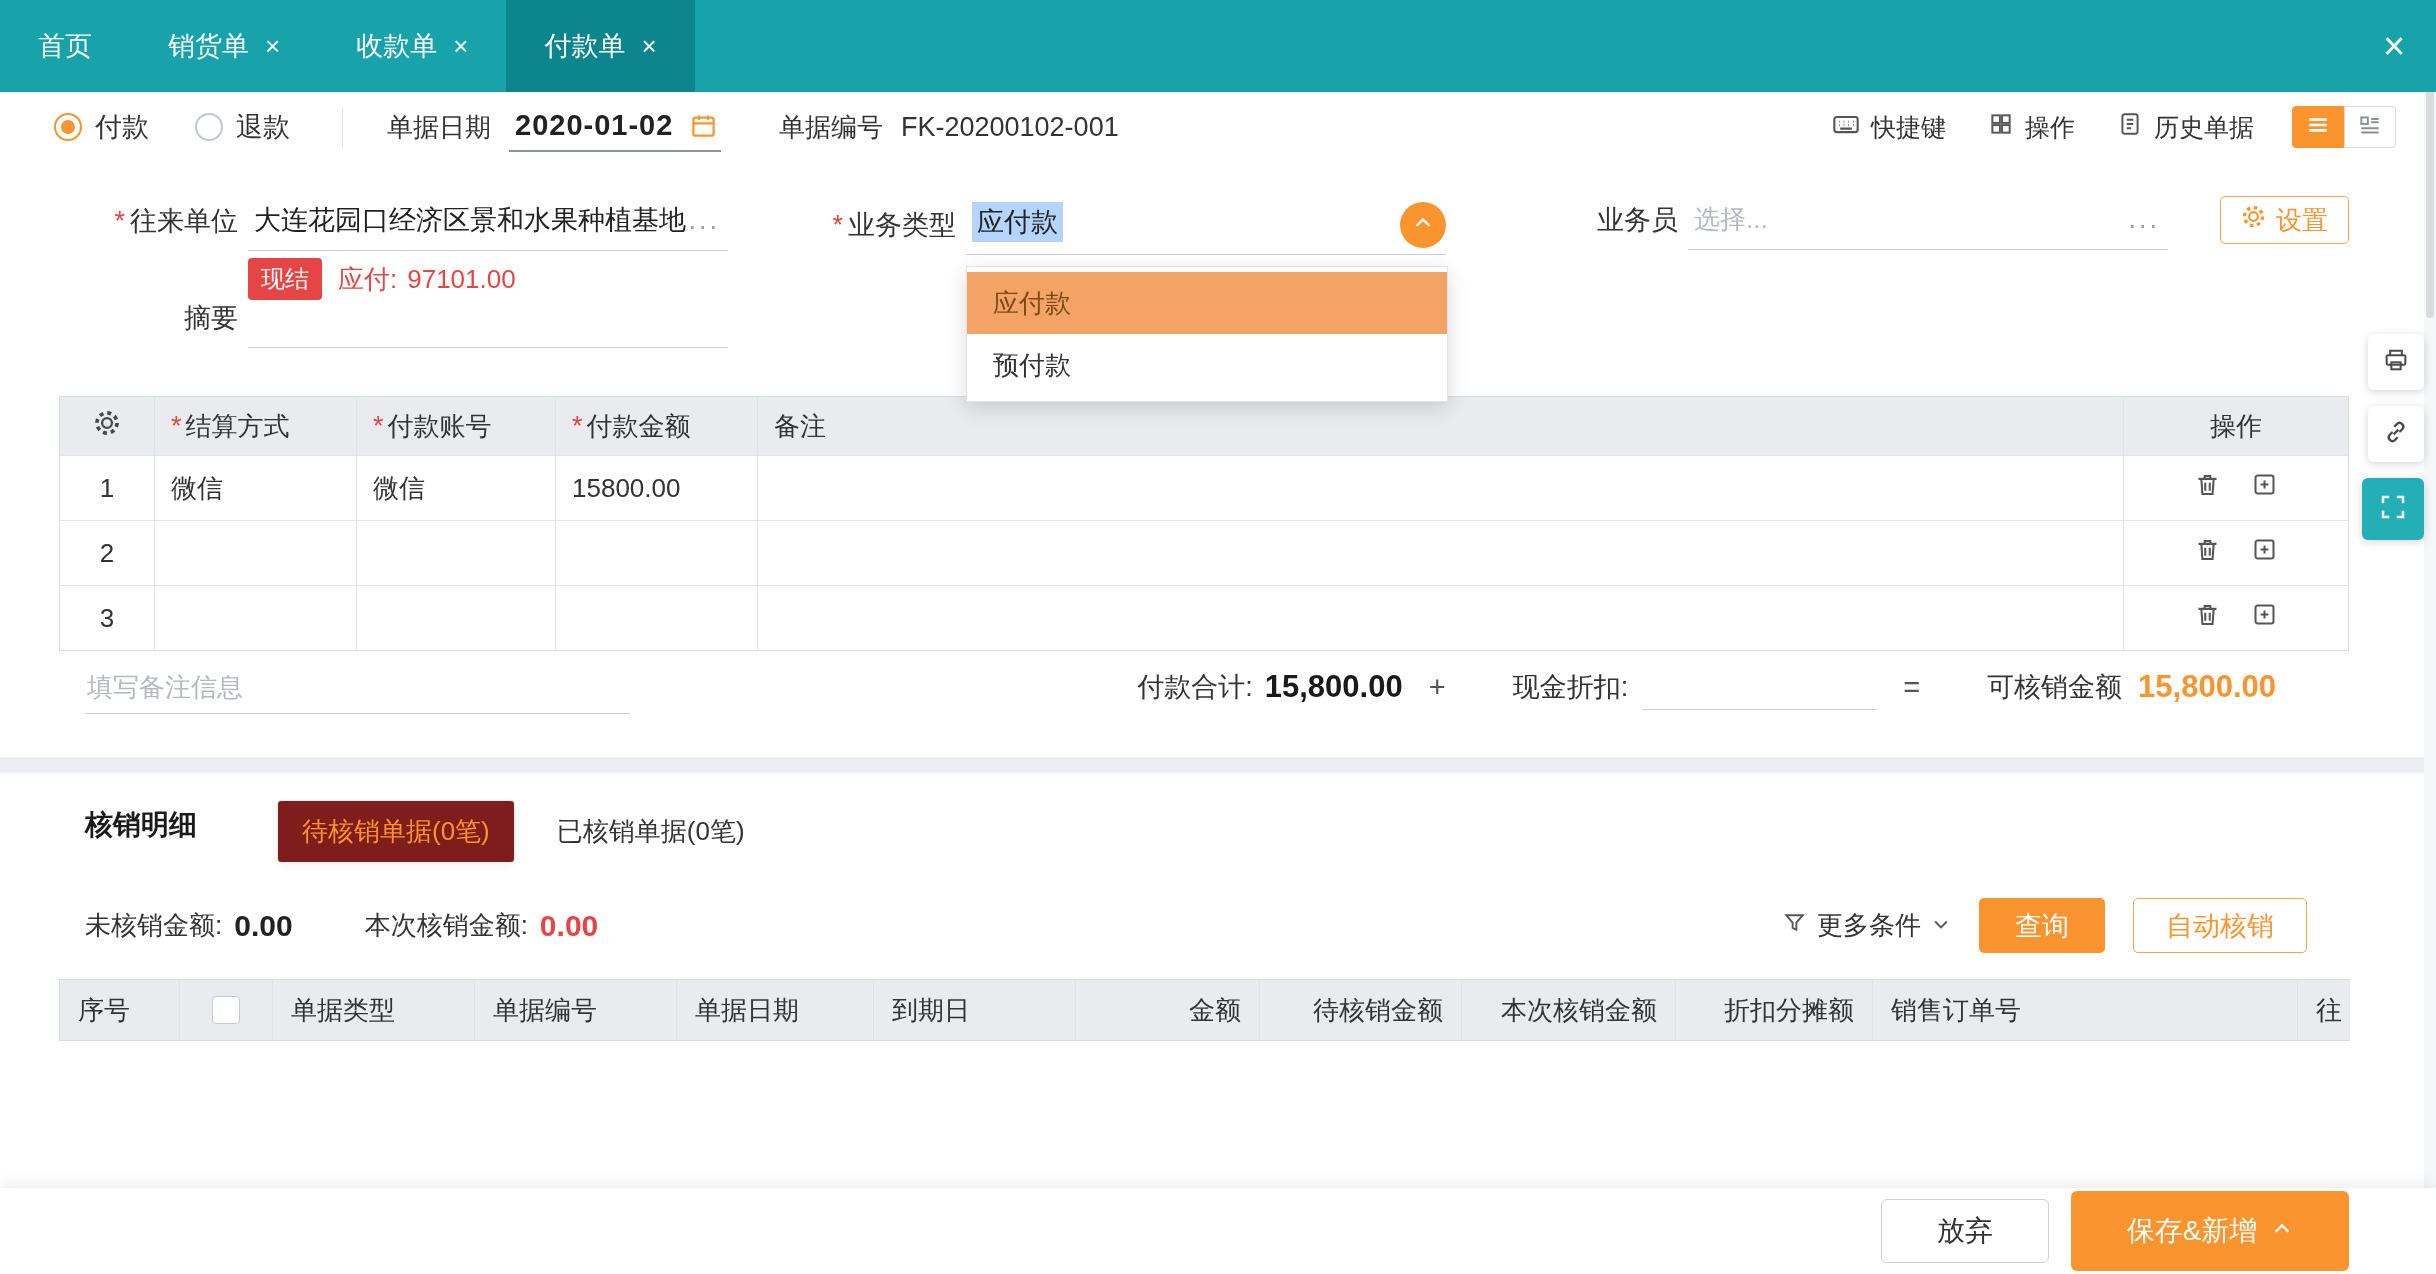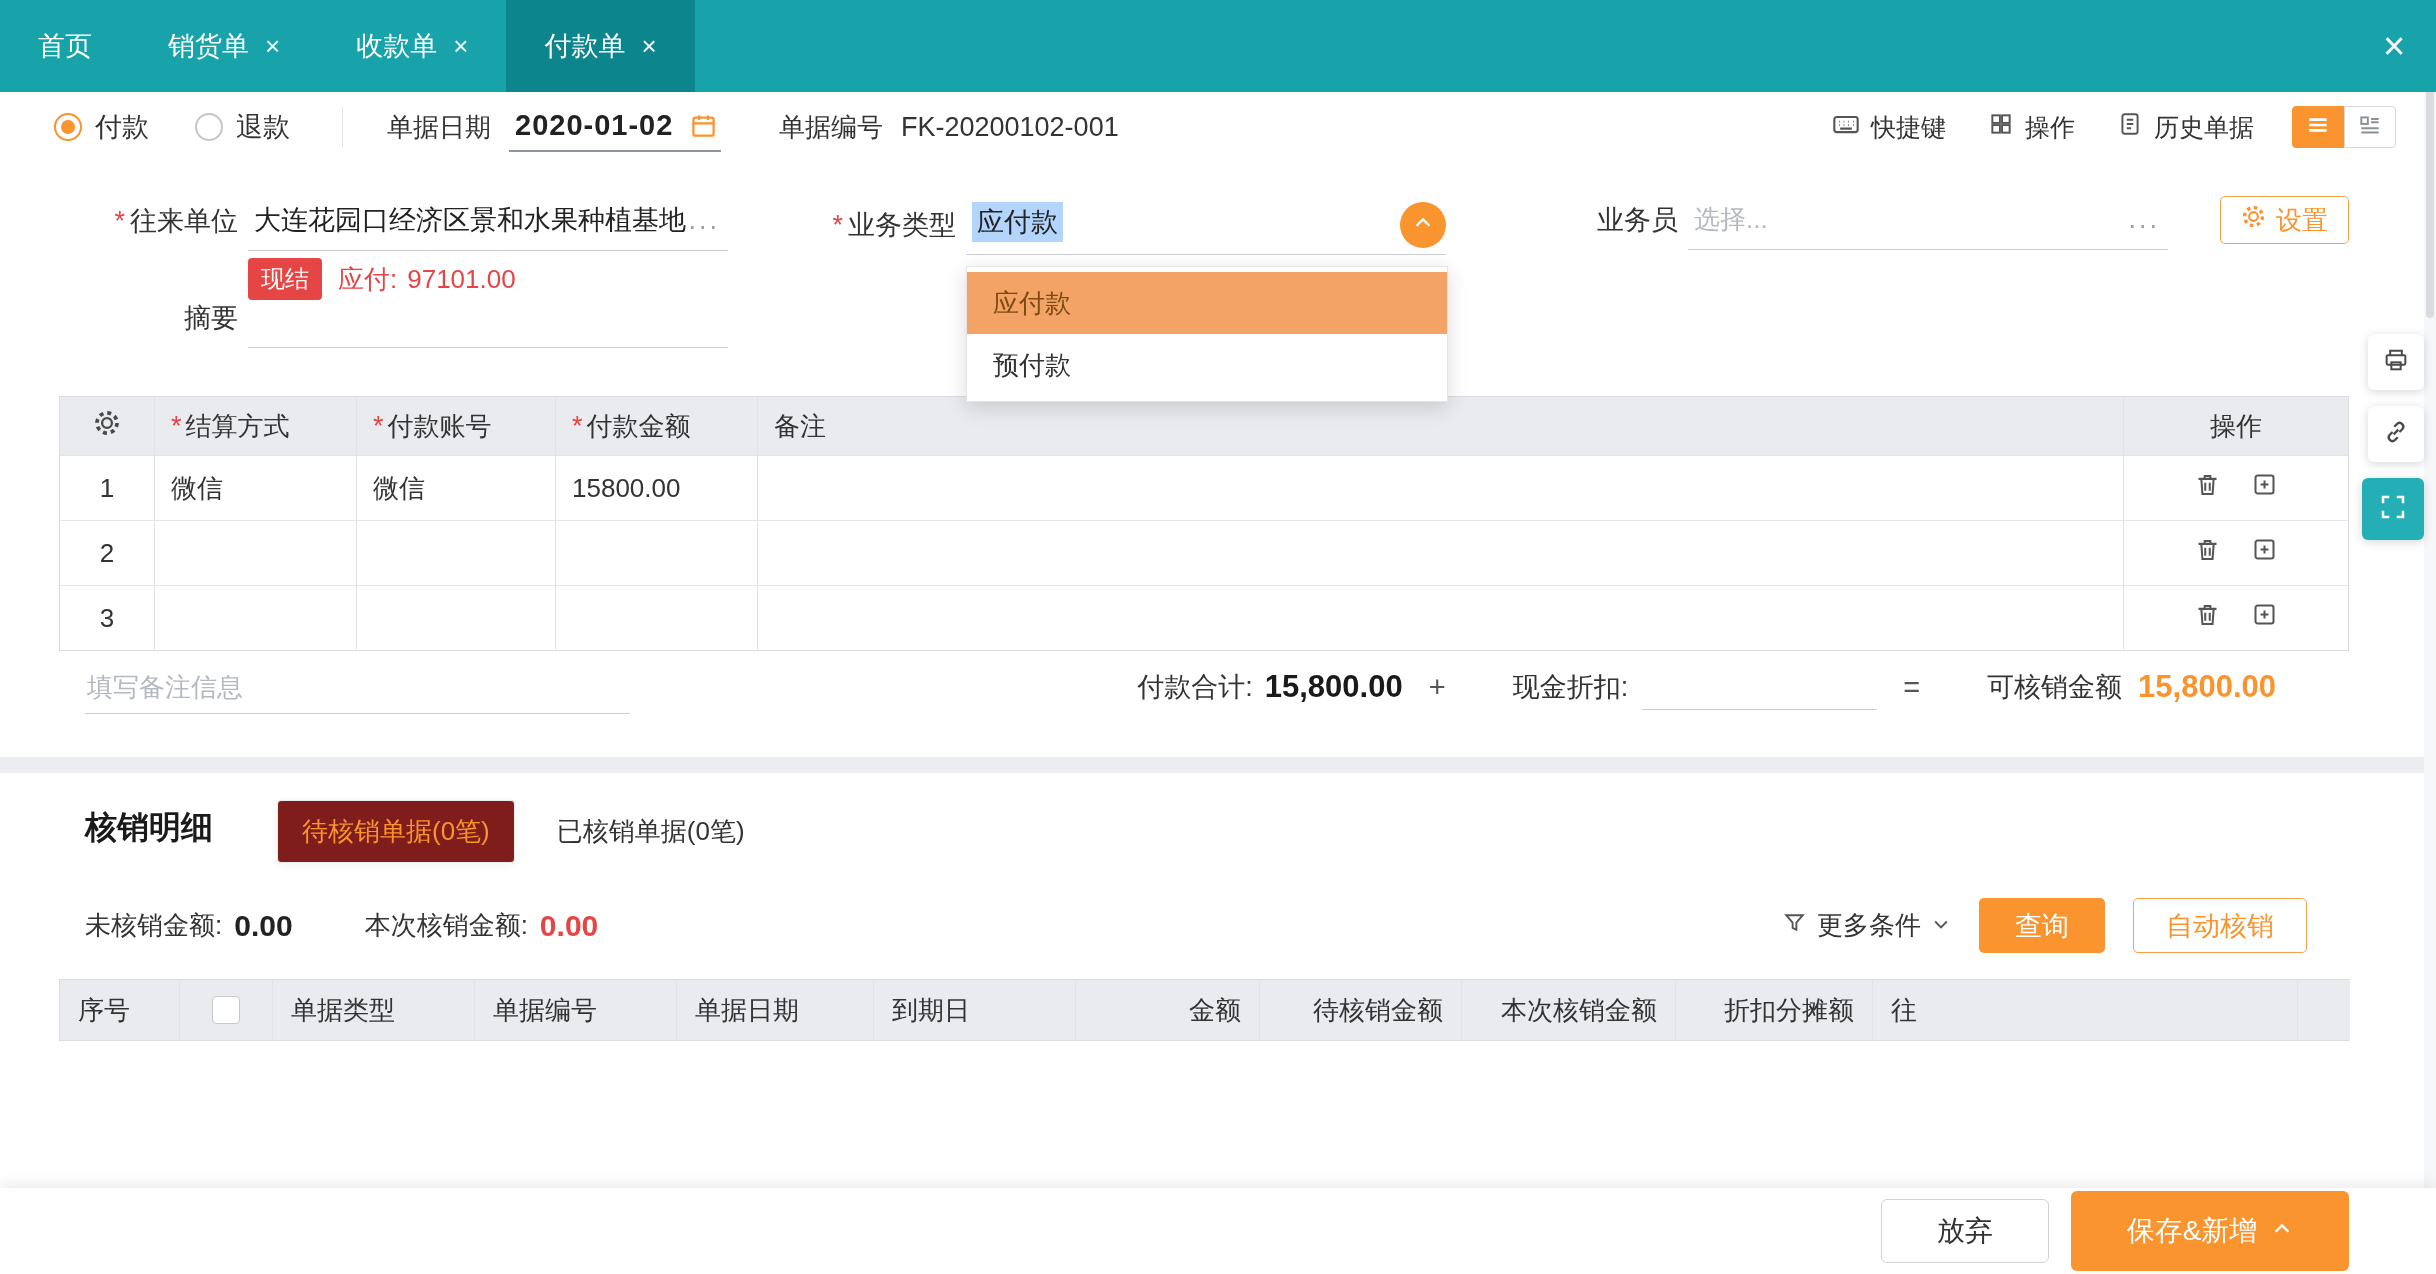--- a/index.html
+++ b/index.html
@@ -74,21 +74,21 @@
   .totals-right { position:absolute; right:160px; top:664px; display:flex; align-items:center; }
   .t-label { font-size:27px; color:#333;margin-left:41px; }
   .t-val { font-size:31px; font-weight:700; color:#1a1a1a; margin-left:12px; }
   .t-op { font-size:29px; color:#555; margin:0 26px; }
   .disc-field { width:235px; border-bottom:1px solid #ccd0d6; height:46px; margin-left:14px; }
   .t-orange { color:#f9942e; font-size:31px; font-weight:700; margin-left:16px; }
 
   .band { position:absolute; top:757px; left:0; width:100%; height:16px; background:#ecedf0; }
 
   
-  .v-title { position:absolute; left:85px; top:806px; font-size:32px; font-weight:700; color:#1a1a1a; }
+  .v-title { position:absolute; left:85px; top:806px; font-size:28px; font-weight:700; color:#1a1a1a; }
   .v-tabs { position:absolute; left:277px; top:800px; display:flex; align-items:center; gap:42px; }
   .v-tab { font-size:26px; color:#333; cursor:pointer; }
   .v-tab.active { border:1px solid #ededef; box-shadow:0 2px 8px rgba(0,0,0,.06); padding:13px 24px; color:#f9942e; border-radius:4px; background:#7f1d1d; }
   .v-stats { position:absolute; left:85px; top:908px; display:flex; align-items:center; gap:72px; }
   .stat { display:flex; align-items:center; gap:12px; }
   .stat .lab { font-size:26px; color:#333; }
   .stat .val { font-size:30px; font-weight:700; color:#222; }
   .stat .val.red { color:#e64545; }
   .v-controls { position:absolute; right:129px; top:898px; display:flex; align-items:center; gap:28px; }
   .filter { display:flex; align-items:center; gap:10px; font-size:26px; color:#333; cursor:pointer; }
@@ -403,20 +403,21 @@
         <span class="cb"></span>
       </div>
       <div class="vh">单据类型</div>
       <div class="vh">单据编号</div>
       <div class="vh">单据日期</div>
       <div class="vh">到期日</div>
       <div class="vh r">金额</div>
       <div class="vh r">待核销金额</div>
       <div class="vh r">本次核销金额</div>
       <div class="vh r">折扣分摊额</div>
+      <div class="vh">销售订单号</div>
       <div class="vh">往</div>
     </div>
     <div class="vt-body"></div>
   </div>
 
   <footer class="footer">
     <button class="btn-cancel">放弃</button>
     <button class="btn-save">
       <span>保存&amp;新增</span>
       <span><svg width="22" height="22" viewBox="0 0 24 24" fill="none" stroke="currentColor" stroke-width="2.6">

